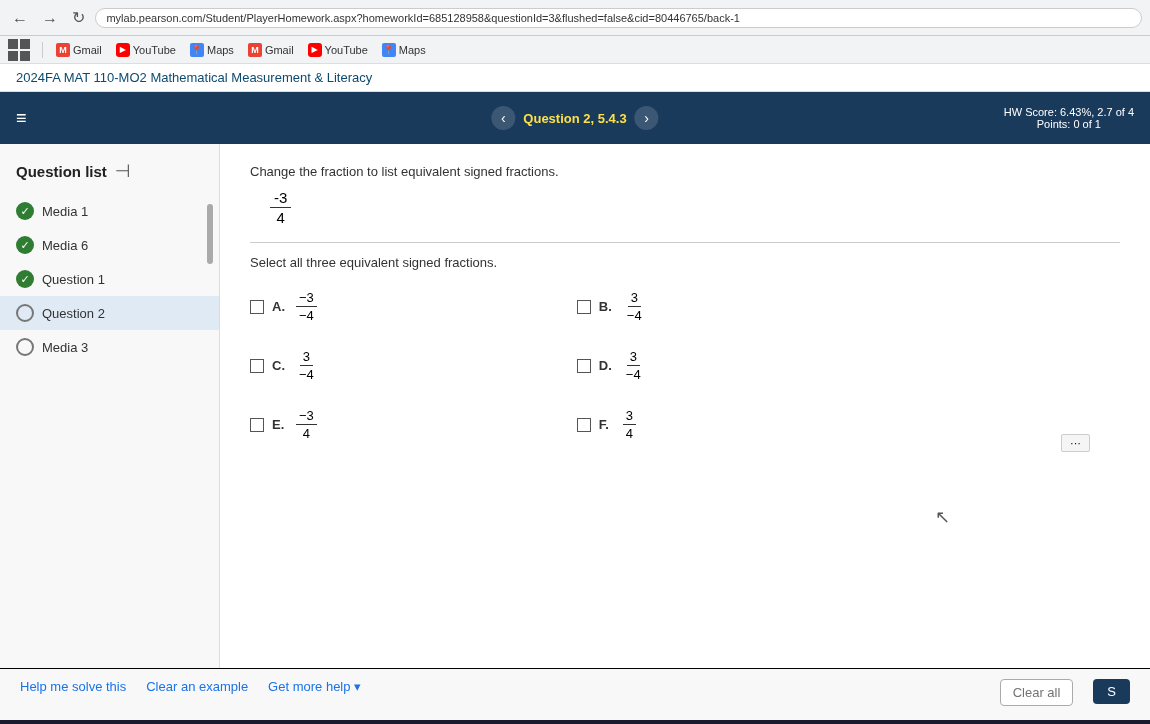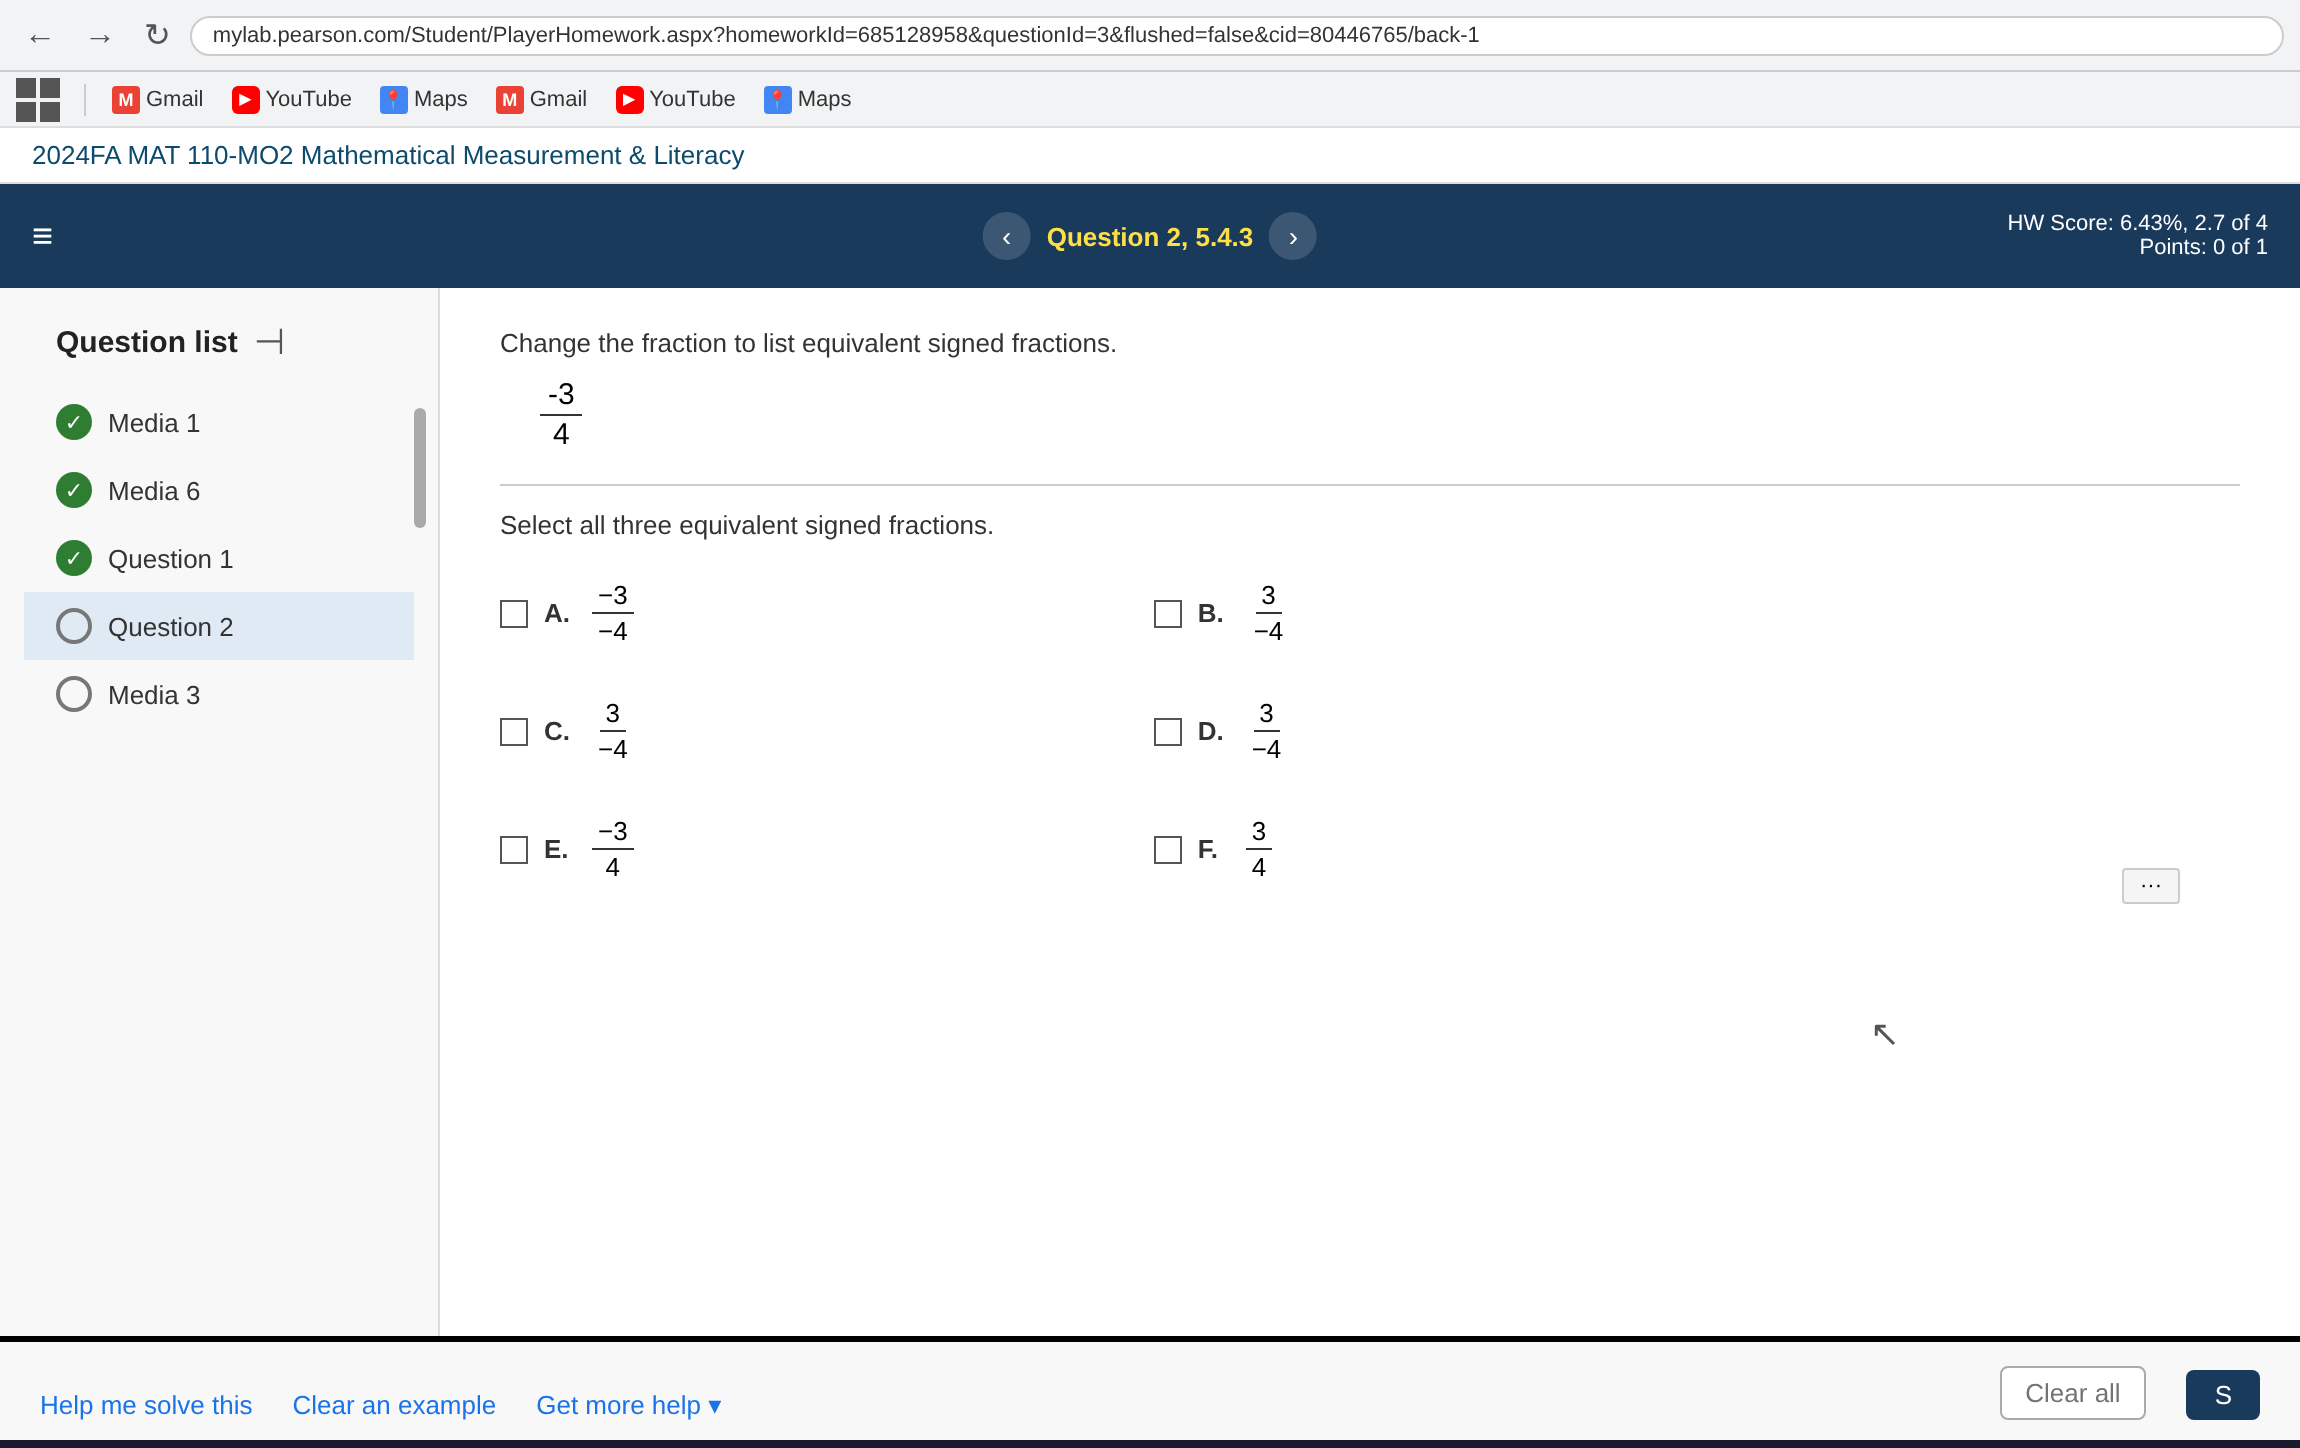--- a/index.html
+++ b/index.html
@@ -94,39 +94,39 @@
       align-items: center;
       justify-content: center;
     }
     .hw-question-label {
       font-size: 13px;
       color: #fde047;
       font-weight: bold;
     }
     .hw-score {
       margin-left: auto;
-      text-align: right;
+      text-align: center;
       font-size: 11px;
       color: white;
     }
 
     
     .main-area {
       display: flex;
       height: calc(724px - 36px - 28px - 32px - 52px - 52px);
       background: white;
     }
 
     
     .sidebar {
       width: 220px;
       min-width: 220px;
       background: #f8f8f8;
       border-right: 1px solid #ddd;
-      padding: 10px 12px;
+      padding: 10px 0;
       overflow-y: auto;
       position: relative;
     }
     .sidebar-title-area {
       display: flex;
       align-items: center;
       padding: 6px 16px 12px 16px;
       gap: 8px;
     }
     .sidebar-title { font-size: 15px; font-weight: bold; color: #222; }
@@ -226,24 +226,24 @@
       flex-direction: column;
       align-items: center;
       font-size: 13px;
     }
     .option-fraction .num { border-bottom: 1.5px solid #333; padding: 0 3px 1px; }
     .option-fraction .den { padding: 1px 3px 0; }
 
     
     .bottom-bar {
       background: #f8f8f8;
-      border-top: 3px solid #000000;
+      border-top: 1px solid #000000;
       padding: 10px 20px;
       display: flex;
-      align-items: flex-end;
+      align-items: flex-start;
       gap: 20px;
       height: 52px;
     }
     .bottom-link {
       color: #1a73e8;
       font-size: 13px;
       cursor: pointer;
       text-decoration: none;
     }
     .clear-all-btn {

